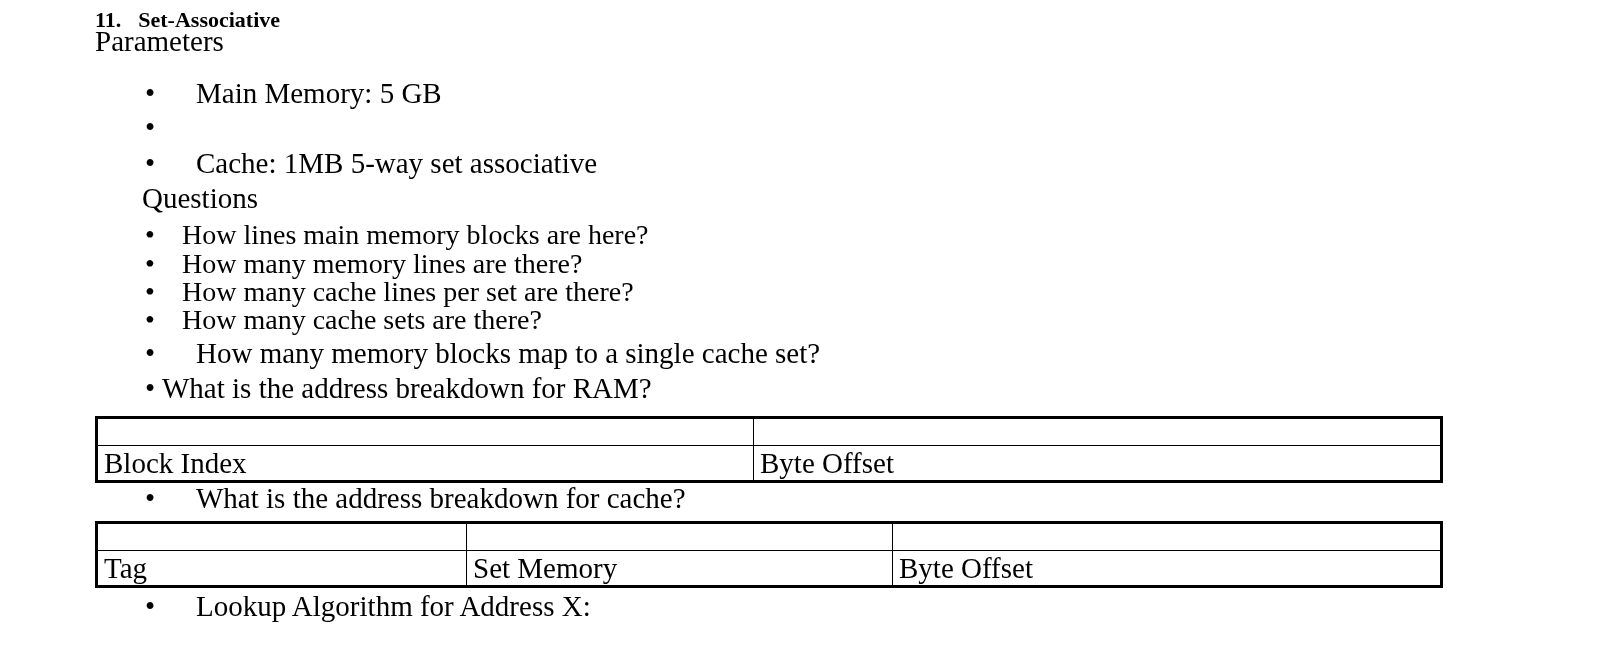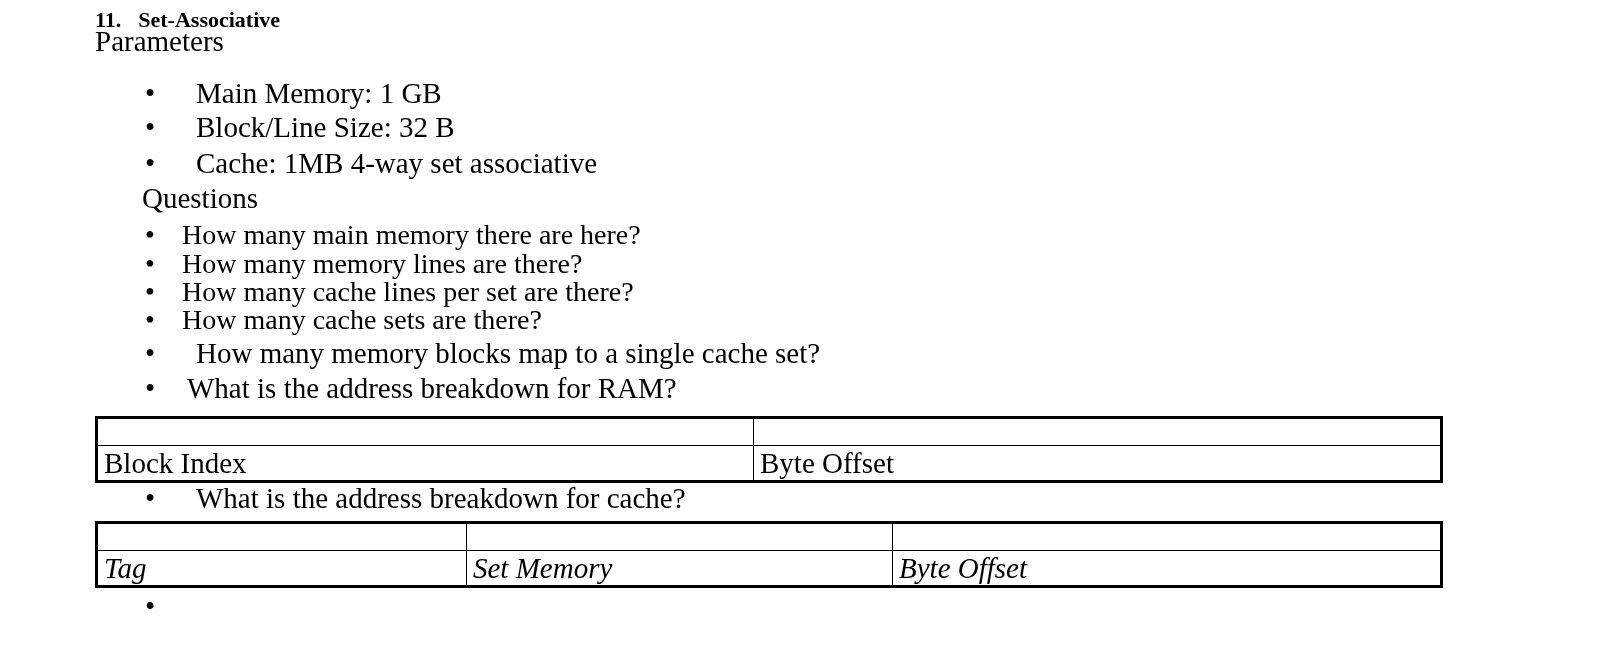--- a/index.html
+++ b/index.html
@@ -124,75 +124,73 @@
     left: 95px;
     top: 416px;
     width: 1348px;
     border-radius: 27px;
   }
   
   #table-cache {
     left: 95px;
     top: 521px;
     width: 1348px;
-    font-style: italic;
   }
 </style>
 </head>
 <body>
 
 <div class="page">
 
   <div class="clipped-top"></div>
 
   <div class="section-heading">
     <span class="num">11.</span><span class="gap"></span><span class="ttl">Set-Associative</span>
   </div>
 
   <div class="para para-params">Parameters</div>
 
   <div class="bullet-line bl-wide" style="top:76px">
     <span class="dot">•</span>
-    <span class="txt">Main Memory: 1 GB</span>
+    <span class="txt">Main Memory: 5 GB</span>
   </div>
   <div class="bullet-line bl-wide" style="top:110px">
     <span class="dot">•</span>
-    <span class="txt">Block/Line Size: 32 B</span>
   </div>
   <div class="bullet-line bl-wide" style="top:146px">
     <span class="dot">•</span>
-    <span class="txt">Cache: 1MB 4-way set associative</span>
+    <span class="txt">Cache: 1MB 5-way set associative</span>
   </div>
 
   <div class="para para-questions">Questions</div>
 
   <div class="bullet-line bl-tight" style="top:221px">
     <span class="dot">•</span>
-    <span class="txt">How many main memory there are here?</span>
+    <span class="txt">How lines main memory blocks are here?</span>
   </div>
   <div class="bullet-line bl-tight" style="top:250px">
     <span class="dot">•</span>
     <span class="txt">How many memory lines are there?</span>
   </div>
   <div class="bullet-line bl-tight" style="top:278px">
     <span class="dot">•</span>
     <span class="txt">How many cache lines per set are there?</span>
   </div>
   <div class="bullet-line bl-tight" style="top:306px">
     <span class="dot">•</span>
     <span class="txt">How many cache sets are there?</span>
   </div>
 
   <div class="bullet-line bl-wide" style="top:336px">
     <span class="dot">•</span>
     <span class="txt" style="">How many memory blocks map to a single cache set?</span>
   </div>
   <div class="bullet-line bl-wide" style="top:371px">
     <span class="dot">•</span>
-    <span class="txt" style="margin-left:42px">What is the address breakdown for RAM?</span>
+    <span class="txt" style="margin-left:17px">What is the address breakdown for RAM?</span>
   </div>
 
   <table class="addr-table" id="table-ram">
     <tbody>
         <tr class="blank-row">
       <td style="width:655px"></td>
       <td></td>
     </tr>
     <tr class="label-row">
       <td>Block Index</td>
@@ -216,15 +214,16 @@
     <tr class="label-row">
       <td>Tag</td>
       <td>Set Memory</td>
       <td>Byte Offset</td>
     </tr>
   </tbody>
     </table>
 
   <div class="bullet-line bl-wide" style="top:589px">
     <span class="dot">•</span>
+    <span class="txt">Lookup Algorithm for Address X:</span>
   </div>
 
 </div>
 
 </body></html>

